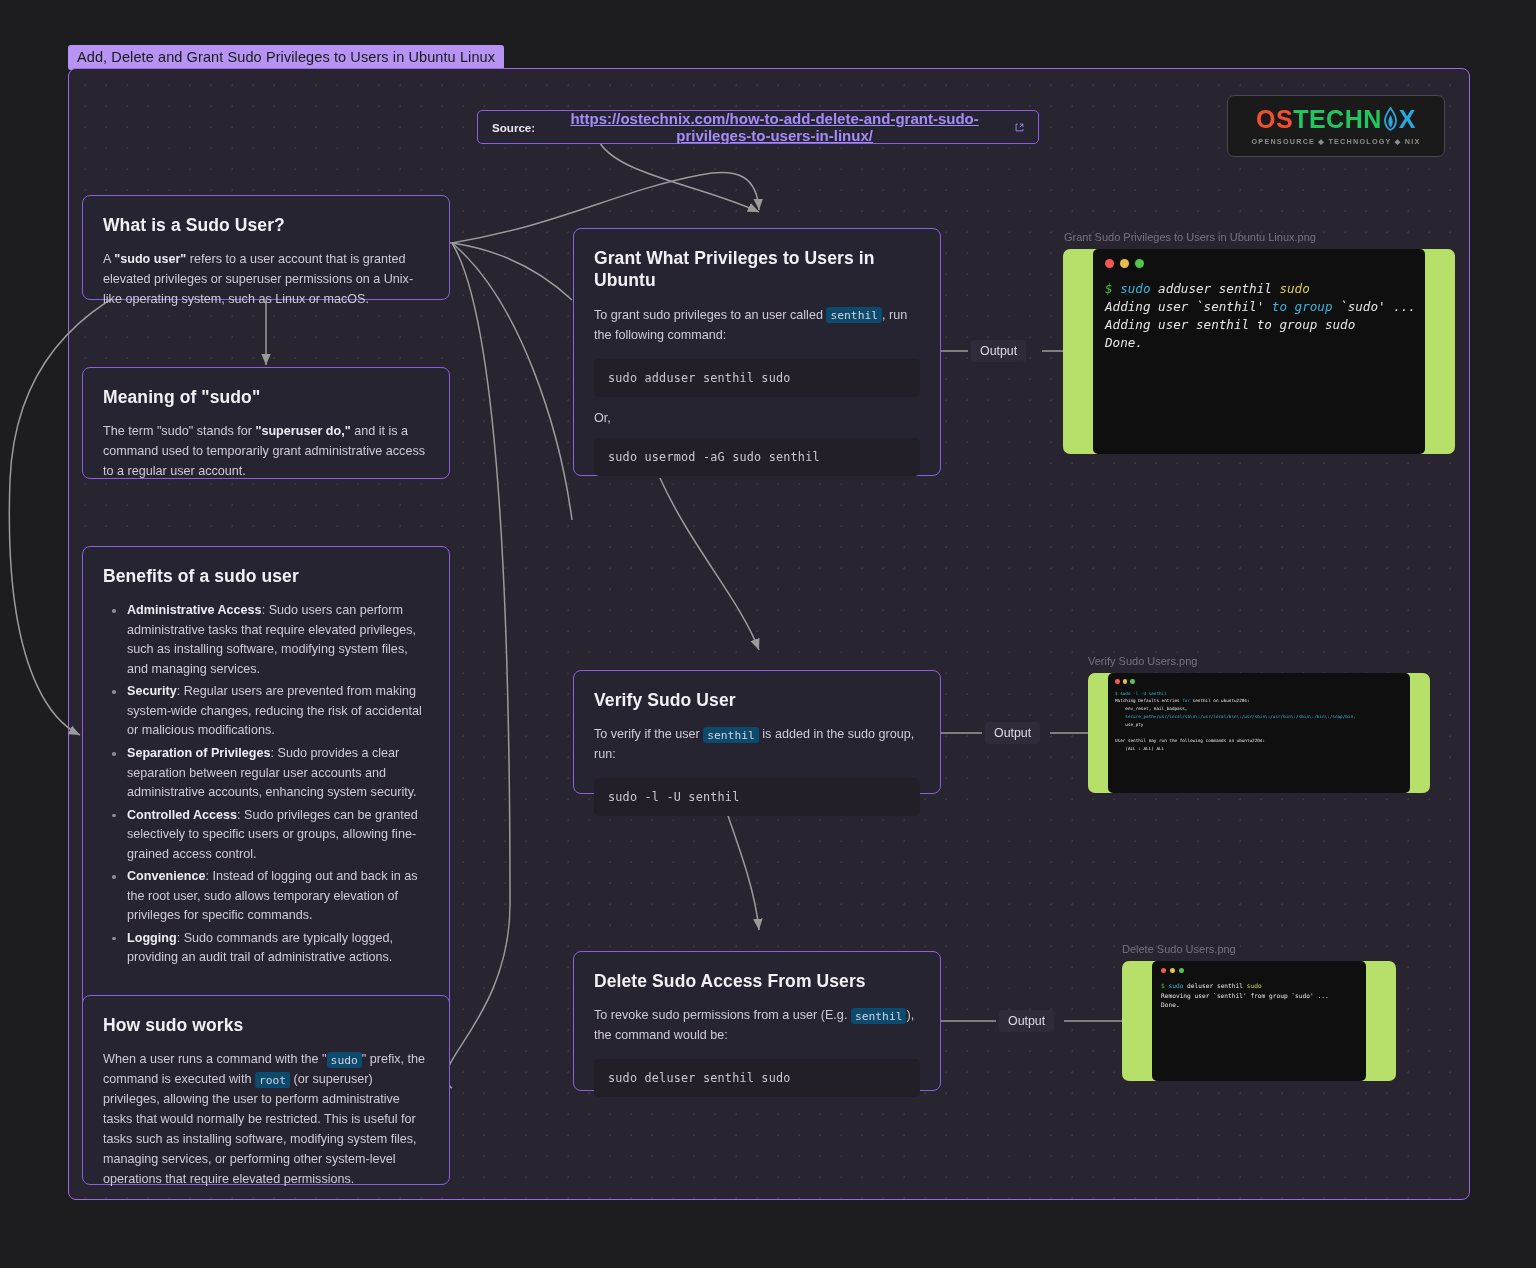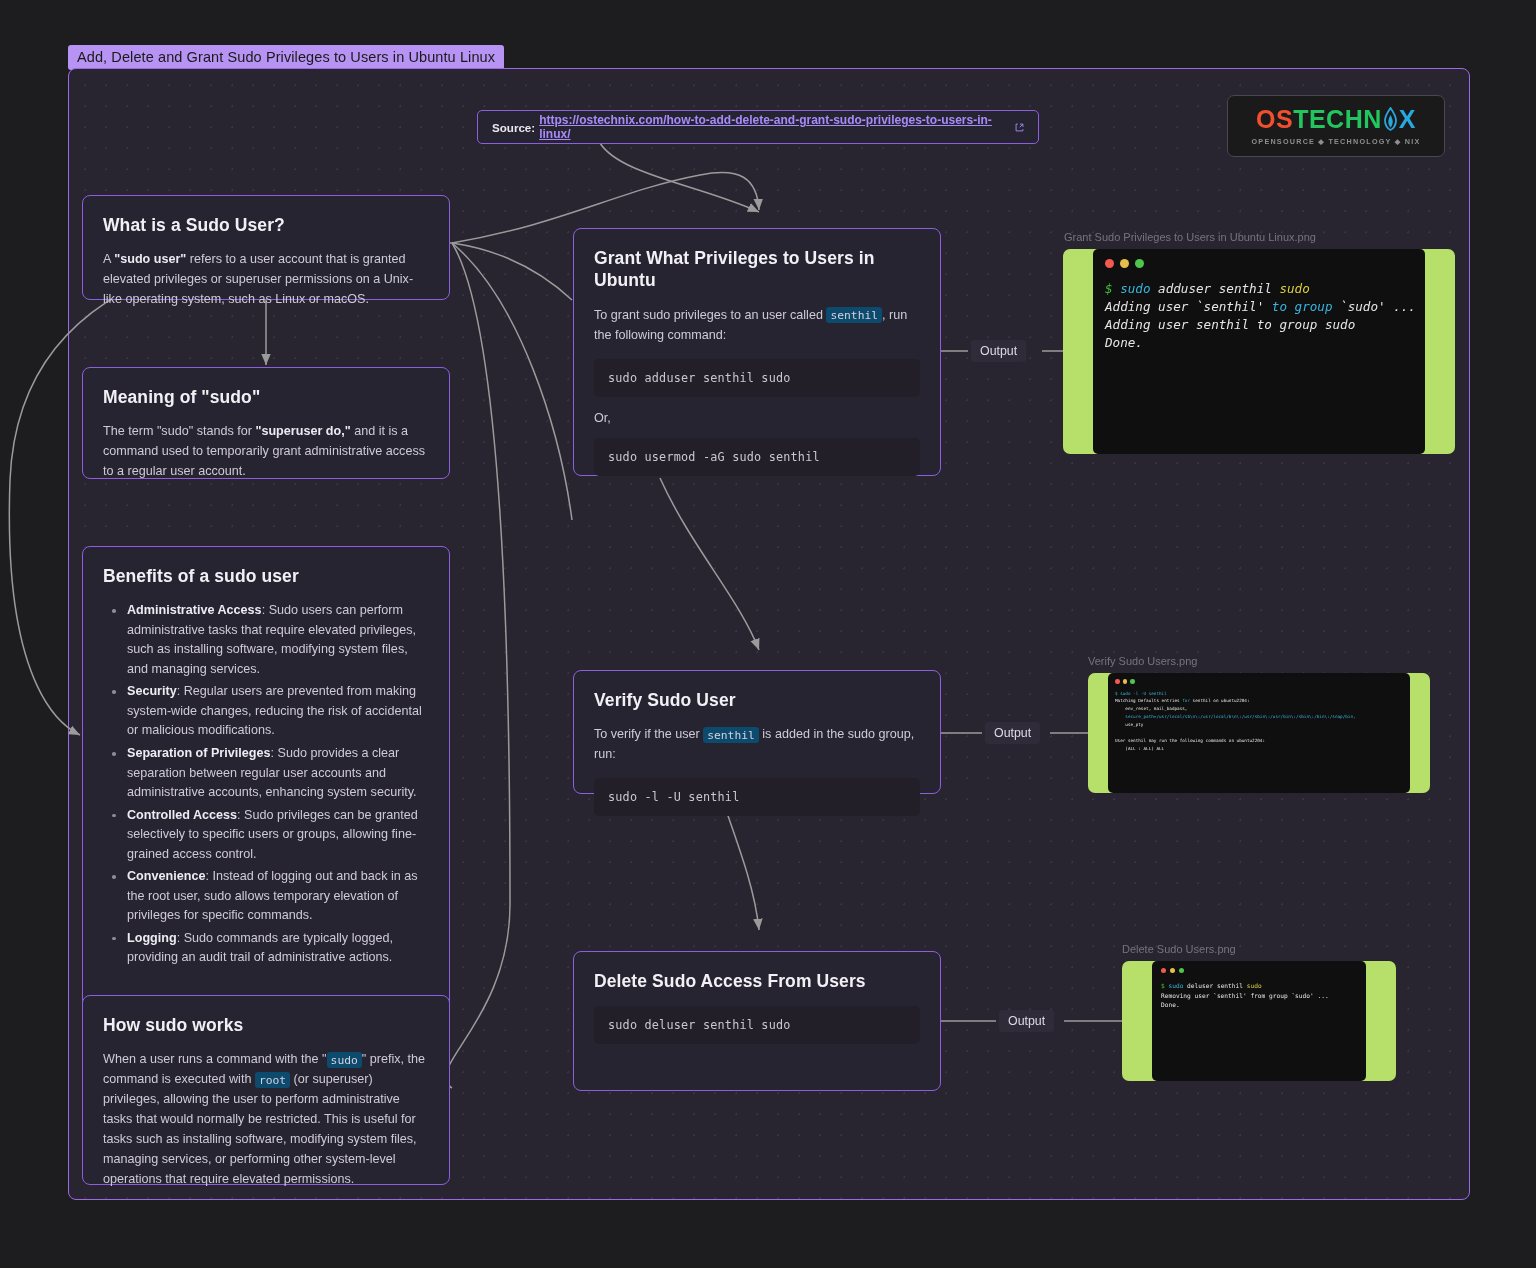--- a/index.html
+++ b/index.html
@@ -102,25 +102,26 @@
   
   .source-box {
     position: absolute; left: 477px; top: 110px;
     width: 562px; height: 33px;
     border: 1.4px solid #8d5fe0;
     border-radius: 5px;
     background: #272431;
     display: flex; align-items: center;
     padding: 16px 14px;
     font-size: 11.6px;
+    text-align: center;
   }
   .source-box .lbl { color: #e9e7ee; font-weight: 700; margin-right: 4px; }
   .source-box a {
     color: #a78bfa; text-decoration: underline;
-    font-weight: 700; font-size: 12px;
+    font-weight: 700; font-size: 15px;
   }
   .ext-icon { margin-left: 5px; display: inline-block; vertical-align: -1px; }
 
   
   .logo-box {
     position: absolute; left: 1227px; top: 95px;
     width: 218px; height: 62px;
     border: 1.4px solid #4a4753;
     border-radius: 7px;
     background: #1a1a1a;
@@ -293,20 +294,21 @@
   </div>
 
   <div class="card" style="left:573px; top:670px; width:368px; height:124px;">
     <h2>Verify Sudo User</h2>
     <p><span>To verify if the user </span><code class="inline">senthil</code><span> is added in the sudo group, run:</span></p>
     <div class="codeblock">sudo -l -U senthil</div>
   </div>
 
   <div class="card" style="left:573px; top:951px; width:368px; height:140px;">
     <h2>Delete Sudo Access From Users</h2>
+    <p><span>To revoke sudo permissions from a user (E.g. </span><code class="inline">senthil</code><span>), the command would be:</span></p>
     <div class="codeblock">sudo deluser senthil sudo</div>
   </div>
 
   <div class="out-pill" style="left:971px; top:340px;">Output</div>
   <div class="out-pill" style="left:985px; top:722px;">Output</div>
   <div class="out-pill" style="left:999px; top:1010px;">Output</div>
 
   <div class="shot-caption" style="left:1064px; top:231px;">Grant Sudo Privileges to Users in Ubuntu Linux.png</div>
   <div class="shot" style="left:1063px; top:249px; width:392px; height:205px;">
     <div class="term" style="margin:26px 30px;font-style:italic;">

